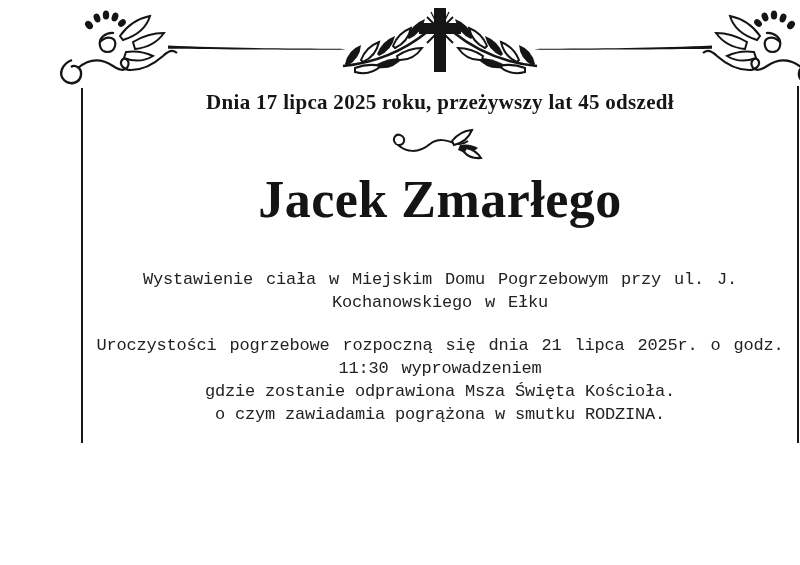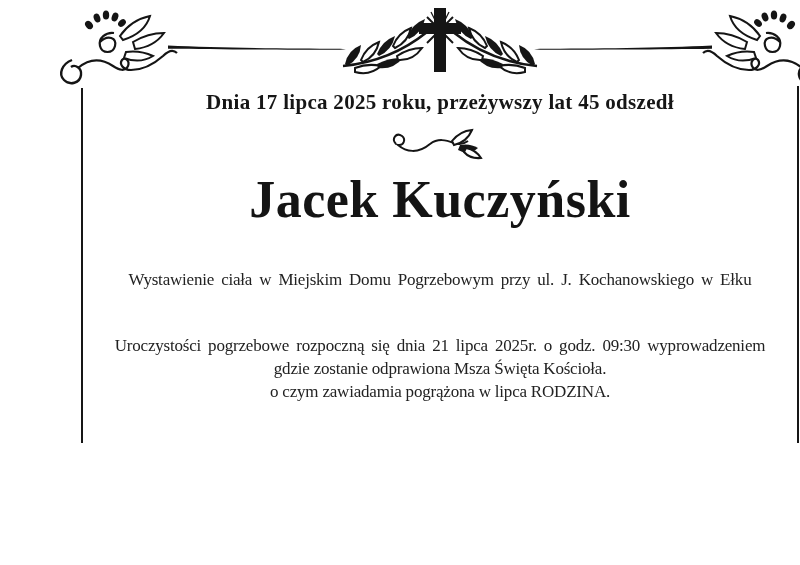--- a/index.html
+++ b/index.html
@@ -44,21 +44,21 @@
   }
   .flourish { position: absolute; top: 128px; left: 350px; }
   .deceased-name {
     position: absolute; top: 170px; left: 40px; right: 40px;
     text-align: center;
     font-size: 52px; font-weight: 700; letter-spacing: 0.5px;
     color: #141414;
   }
   .body-block {
     position: absolute; left: 48px; right: 48px;
-    font-family: Liberation Serif, serif;
+    font-family: Liberation Mono, monospace;
     font-size: 17px; line-height: 23px; letter-spacing: -0.2px;
     text-align: center; color: #222222;
   }
   .body-block.viewing  { top: 268px; }
   .body-block.ceremony { top: 334px; }
   .body-line.wide { word-spacing: 3px; }
 
   
   .footer-logo {
     position: absolute; top: 509px; left: 50%; transform: translateX(-50%);
@@ -182,30 +182,30 @@
 
   <div class="flourish">
     <svg width="100" height="34" viewBox="0 0 100 34">
       <path class="ink" stroke-width="2" d="M6,16 C1,11 6,4 12,8 C16,11 14,18 8,17 C16,24 28,26 40,16 C48,10 56,12 64,15 C70,17 74,16 78,13"></path>
       <path class="leaf-open" stroke-width="1.8" d="M62,13 Q70,3 82,2 Q77,14 64,17 Z"></path>
       <path class="leaf-solid" d="M70,17 Q80,15 88,20 Q79,28 68,22 Z"></path>
       <path class="leaf-open" stroke-width="1.8" d="M76,20 Q86,22 91,30 Q80,31 74,24 Z"></path>
     </svg>
   </div>
 
-  <div class="deceased-name">Jacek Kuczyński</div>
+  <div class="deceased-name">Jacek Zmarłego</div>
 
   <div class="body-block viewing">
     <div class="body-line wide">Wystawienie ciała w Miejskim Domu Pogrzebowym przy ul. J. Kochanowskiego w Ełku</div>
   </div>
 
   <div class="body-block ceremony">
-    <div class="body-line wide">Uroczystości pogrzebowe rozpoczną się dnia 21 lipca 2025r. o godz. 09:30 wyprowadzeniem</div>
+    <div class="body-line wide">Uroczystości pogrzebowe rozpoczną się dnia 21 lipca 2025r. o godz. 11:30 wyprowadzeniem</div>
     <div class="body-line">gdzie zostanie odprawiona Msza Święta Kościoła.</div>
-    <div class="body-line">o czym zawiadamia pogrążona w lipca RODZINA.</div>
+    <div class="body-line">o czym zawiadamia pogrążona w smutku RODZINA.</div>
   </div>
 
   <div class="footer-logo">
     <div class="logo-main">PUK</div>
     <div class="logo-sub-row">
       <span class="logo-stripes"></span>
       <span class="logo-sub">ELK</span>
       <span class="logo-stripes"></span>
     </div>
   </div>

